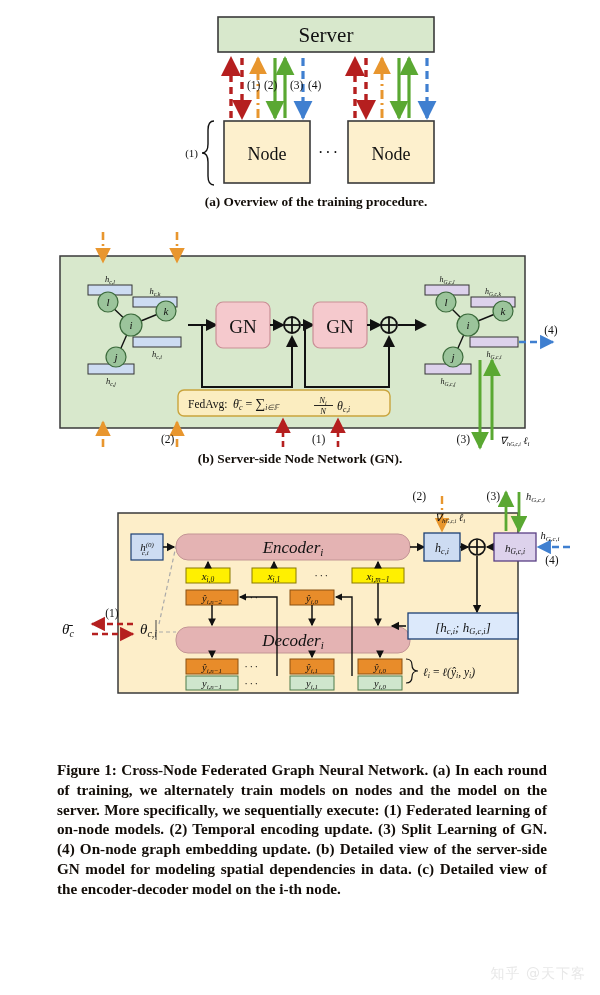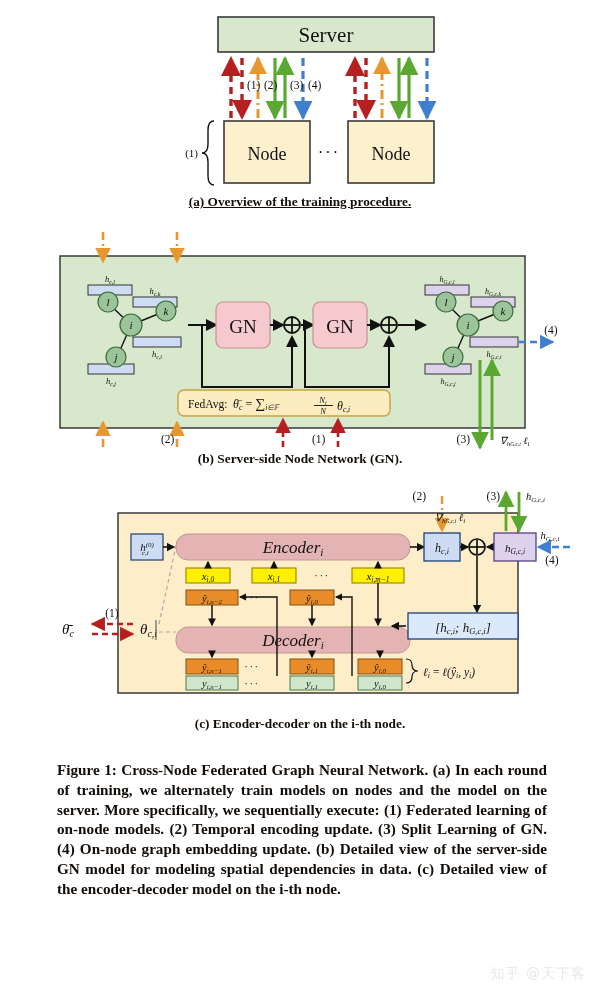--- a/index.html
+++ b/index.html
@@ -288,21 +288,20 @@
     <text x="500" y="500" font-size="11.5" text-anchor="end" fill="#111">(3)</text>
     <text x="526" y="500" font-size="10.5" font-style="italic" fill="#111">h<tspan font-size="7" dy="2">G,c,i</tspan></text>
     <text x="435" y="521" font-size="10.5" font-style="italic" fill="#111">∇<tspan font-size="7" dy="2">h</tspan><tspan font-size="5.5">G,c,i</tspan><tspan font-size="10.5" dy="-2"> ℓ</tspan><tspan font-size="7" dy="2">i</tspan></text>
 
     <path d="M570,547 L538,547" stroke="#3f7fd0" stroke-width="2.4" stroke-dasharray="7,4" marker-end="url(#ahBlue)"></path>
     <text x="550" y="539" font-size="10.5" font-style="italic" text-anchor="middle" fill="#111">h<tspan font-size="7" dy="2">G,c,i</tspan></text>
     <text x="552" y="564" font-size="11.5" text-anchor="middle" fill="#111">(4)</text>
   </g>
 </svg>
 
-<div class="cap subcap" style="left:150px;top:194px;width:300px;text-decoration:underline;">(a) Overview of the training procedure.</div>
+<div class="cap subcap" style="left:166px;top:194px;width:300px;">(a) Overview of the training procedure.</div>
 <div class="cap subcap" style="left:150px;top:451px;width:300px;">(b) Server-side Node Network (GN).</div>
-<div class="cap subcap" style="left:150px;top:716px;width:300px;">(c) Encoder-decoder on the i-th node.</div>
 
 <div class="cap" id="caption">Figure 1: Cross-Node Federated Graph Neural Network. (a) In each round of training, we alternately train models on nodes and the model on the server. More specifically, we sequentially execute: (1) Federated learning of on-node models. (2) Temporal encoding update. (3) Split Learning of GN. (4) On-node graph embedding update. (b) Detailed view of the server-side GN model for modeling spatial dependencies in data. (c) Detailed view of the encoder-decoder model on the i-th node.</div>
 
 <div class="wm">知乎 @天下客</div>
 
 </div>
 
 </body></html>

